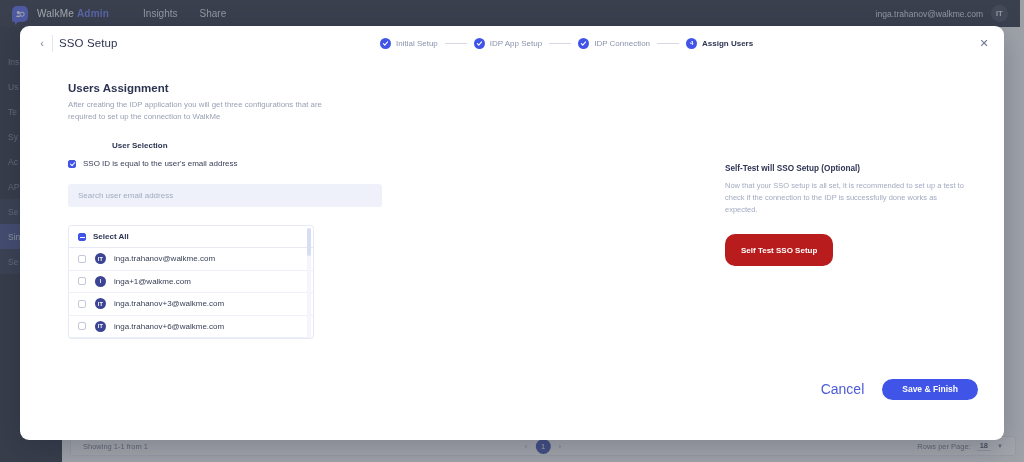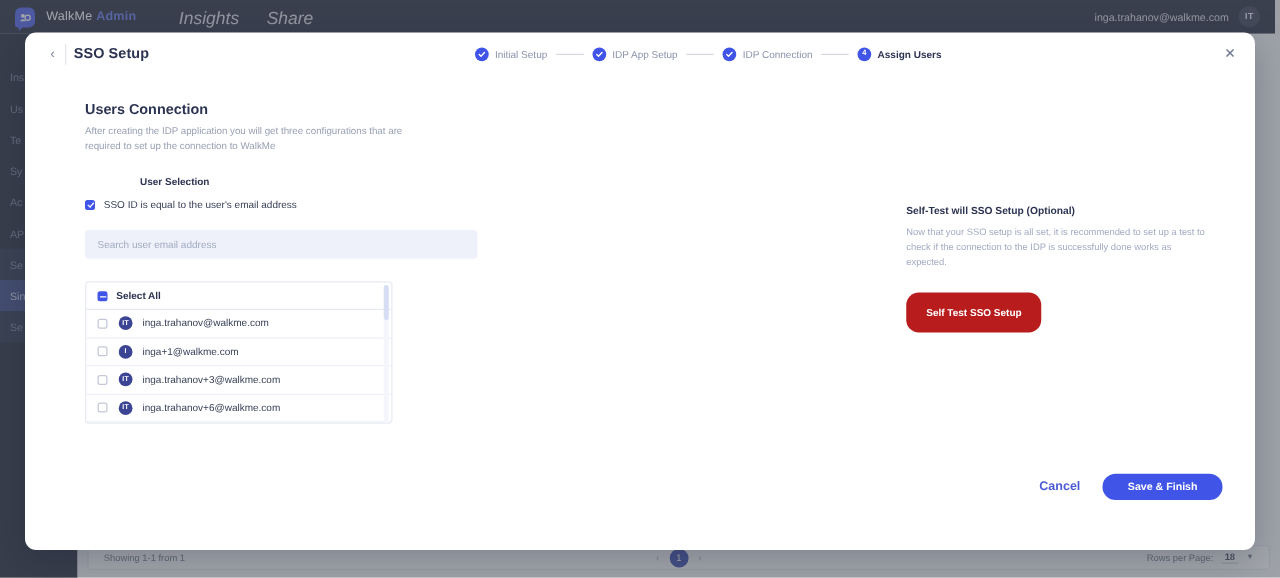--- a/index.html
+++ b/index.html
@@ -23,21 +23,21 @@
     display: flex; align-items: center; justify-content: center;
   }
   .logo-badge:after {
     content: ""; position: absolute; bottom: -3px; left: 3px;
     border-left: 4px solid #4055e8; border-bottom: 4px solid transparent;
   }
   .logo-glyph { display: block; }
   .brand { margin-left: 9px; font-size: 10px; color: #ffffff; letter-spacing: .2px; }
   .brand b { color: #5b6ff0; font-weight: 700; margin-left: 3px; }
   .topnav { display: flex; gap: 22px; margin-left: 34px; }
-  .topnav-item { font-size: 14px; color: #d8dbe4; font-style: italic; }
+  .topnav-item { font-size: 10px; color: #d8dbe4; }
   .topbar-right { margin-left: auto; display: flex; align-items: center; gap: 8px; }
   .topbar-email { font-size: 8.5px; color: #d8dbe4; }
   .avatar-top {
     width: 17px; height: 17px; border-radius: 50%; background: #2a3247;
     color: #e6e8ef; font-size: 7px; font-weight: 700;
     display: flex; align-items: center; justify-content: center; letter-spacing: .4px;
   }
 
   .sidebar {
     position: absolute; top: 27px; left: 0; width: 62px; height: 435px;
@@ -74,21 +74,21 @@
     position: absolute; left: 20px; top: 26px; width: 984px; height: 414px;
     background: #ffffff; border-radius: 9px; box-shadow: 0 8px 30px rgba(20,25,50,.25);
     overflow: hidden;
   }
   .modal-header {
     height: 34px; display: flex; align-items: center; padding: 0 14px;
     position: relative;
   }
   .back-chevron { font-size: 11px; color: #7b839b; width: 16px; text-align: center; cursor: pointer; }
   .header-divider { width: 1px; height: 17px; background: #e3e6ee; margin: 0 6px 0 2px; }
-  .modal-title { font-size: 11.5px; font-weight: 700; color: #2d3452; letter-spacing: .1px; }
+  .modal-title { font-size: 11.5px; font-weight: 400; color: #2d3452; letter-spacing: .1px; }
 
   .stepper { position: absolute; left: 360px; top: 0; height: 34px; display: flex; align-items: center; gap: 0; }
   .step { display: flex; align-items: center; gap: 5px; }
   .step-dot {
     width: 11px; height: 11px; border-radius: 50%; background: #4055e8;
     display: flex; align-items: center; justify-content: center;
     color: #fff; font-size: 6px; font-weight: 700; flex: 0 0 auto;
   }
   .step-dot svg { display: block; }
   .step-label { font-size: 8px; color: #8b93ab; white-space: nowrap; }
@@ -171,21 +171,21 @@
     background: #b91c1c; color: #fff; font-size: 8px; font-weight: 700;
     border: none; display: inline-flex; align-items: center; cursor: pointer;
     font-family: "Liberation Sans", sans-serif;
   }
 
   .modal-footer {
     position: absolute; left: 0; right: 0; bottom: 0; height: 46px;
     display: flex; align-items: center; justify-content: flex-end; gap: 18px; padding-right: 26px;
   }
   .btn-cancel {
-    background: none; border: none; color: #4b5bd6; font-size: 10px; font-weight: 700;
+    background: none; border: none; color: #4b5bd6; font-size: 14px; font-weight: 400;
     cursor: pointer; font-family: "Liberation Sans", sans-serif;
   }
   .btn-save {
     height: 21px; padding: 0 20px; border-radius: 11px; background: #4055e8;
     color: #fff; font-size: 8.5px; font-weight: 700; border: none; cursor: pointer;
     font-family: "Liberation Sans", sans-serif;
   }
 </style>
 </head>
 <body>
@@ -284,21 +284,21 @@
         <span class="step-label">Assign Users</span>
       </div>
     </div>
 
     <span class="close-x">✕</span>
   </div>
 
   <div class="modal-body">
 
     <div class="left-col">
-      <div class="section-title">Users Connection</div>
+      <div class="section-title">Users Assignment</div>
       <div class="section-desc">After creating the IDP application you will get three configurations that are required to set up the connection to WalkMe</div>
 
       <div class="sub-label">User Selection</div>
 
       <div class="check-row">
         <span class="cb checked"></span>
         <span class="check-text">SSO ID is equal to the user's email address</span>
       </div>
 
       <input class="search-input" type="text" placeholder="Search user email address" style="">

